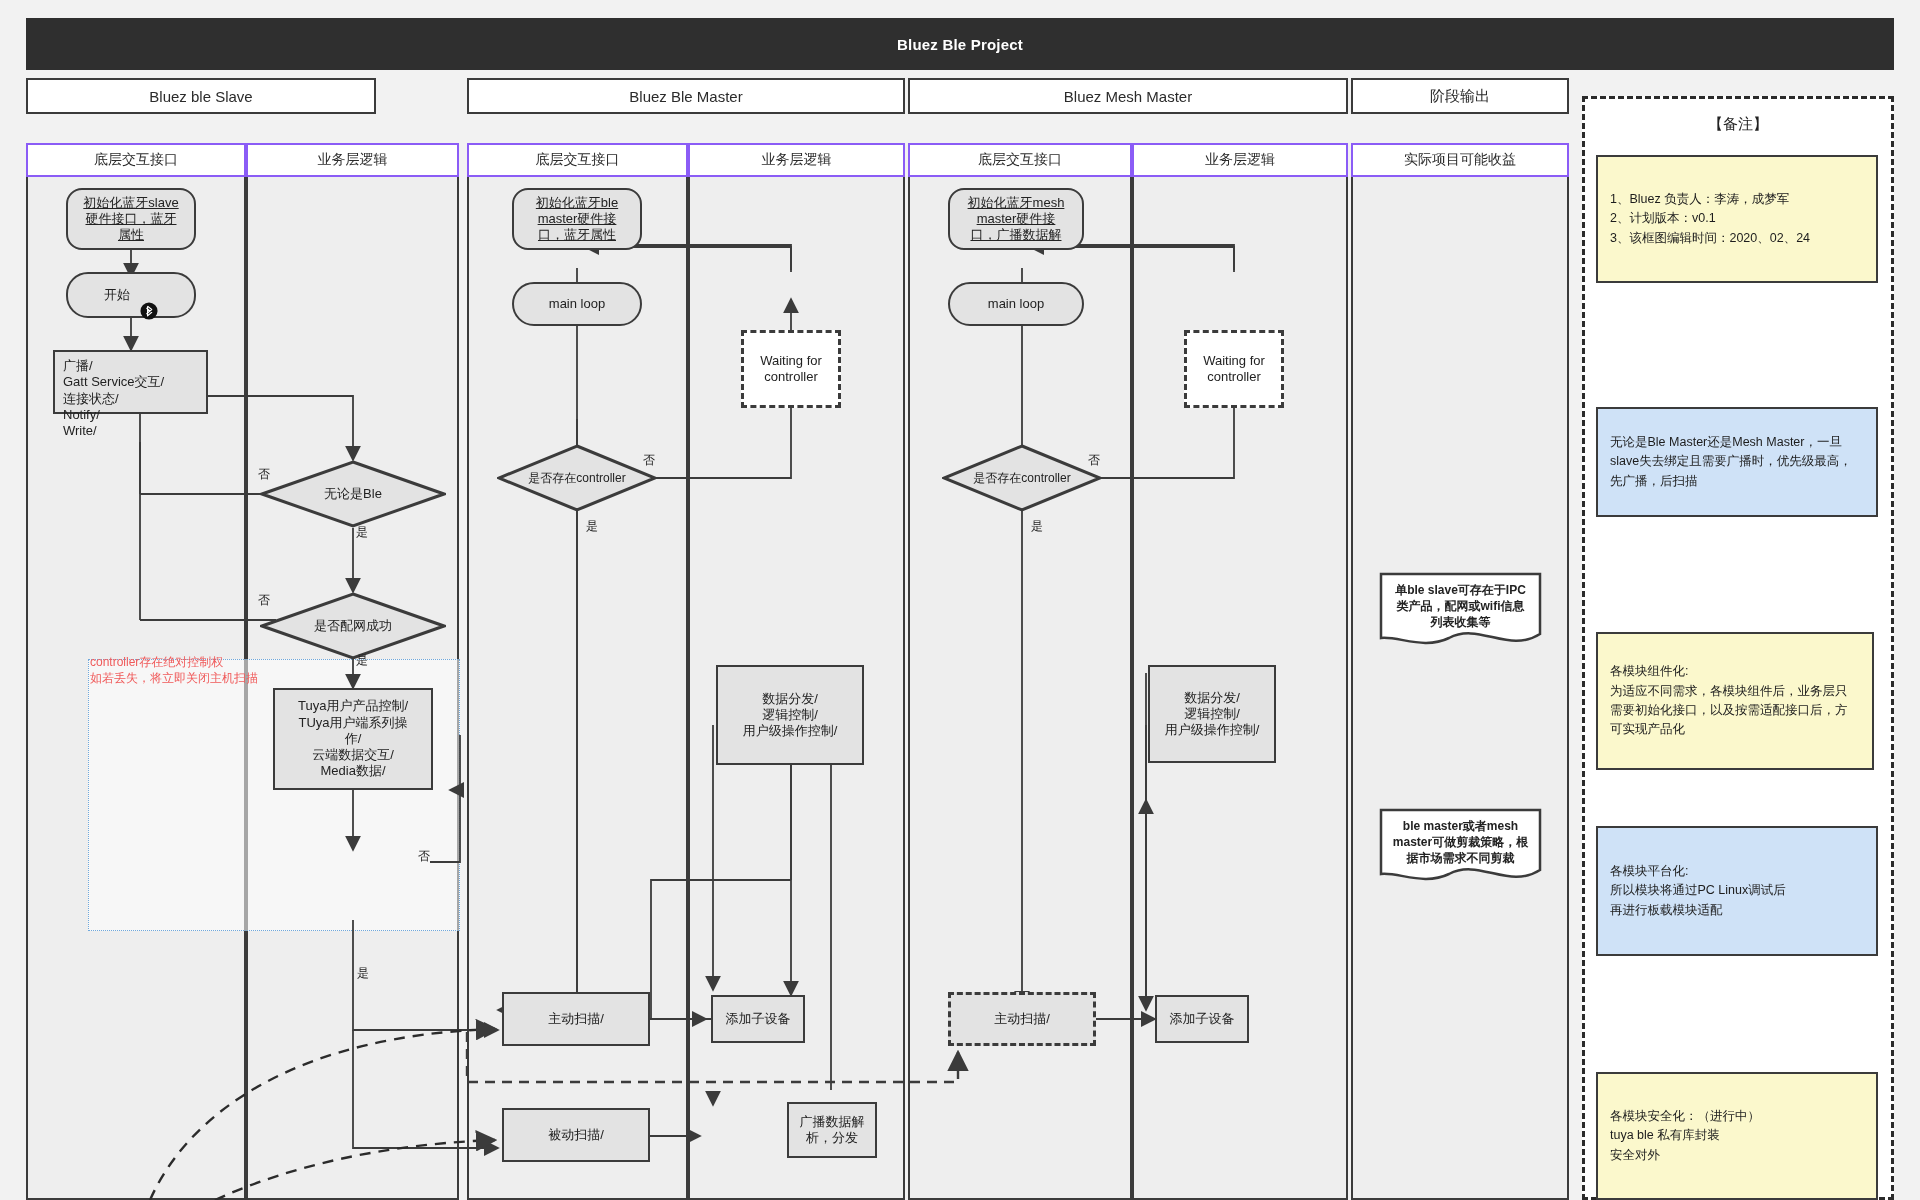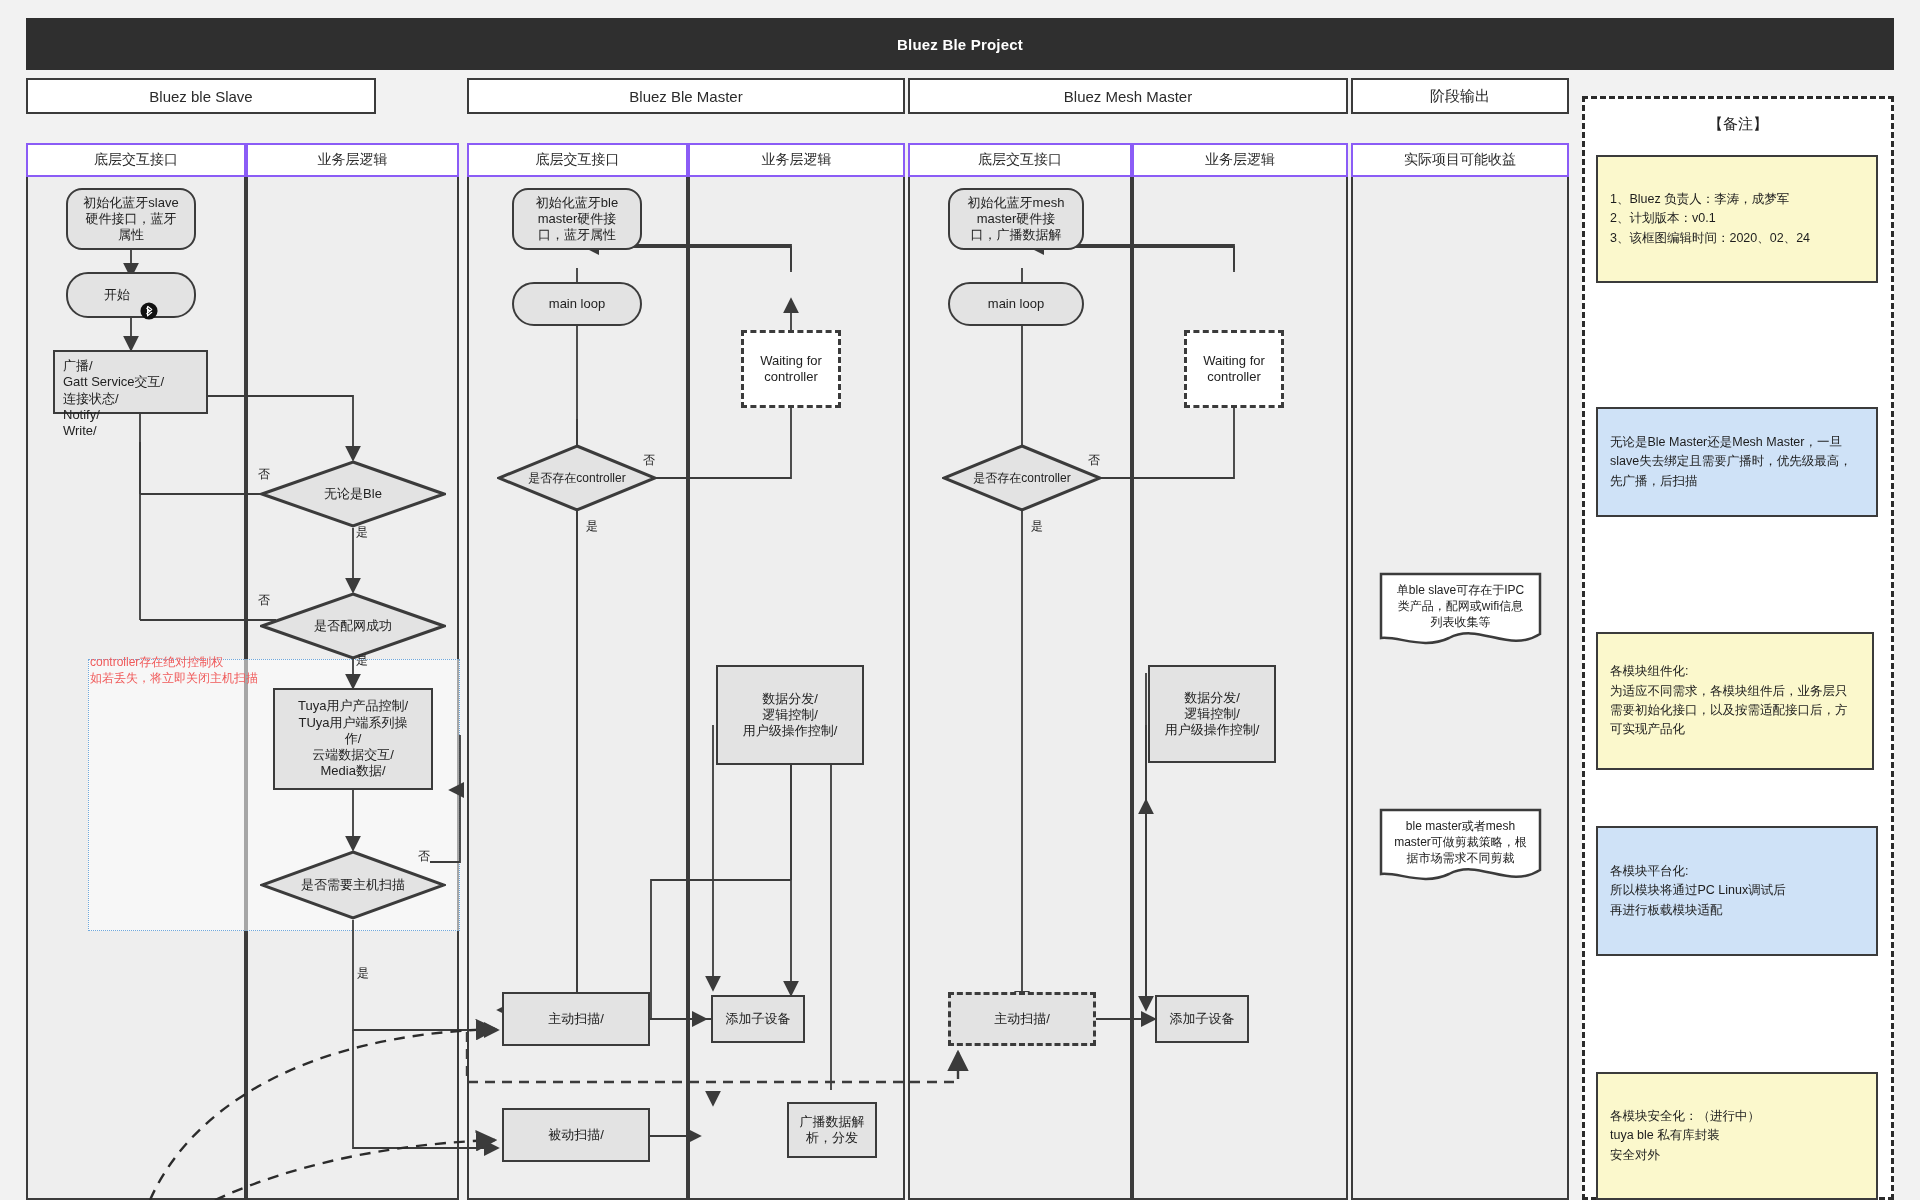--- a/index.html
+++ b/index.html
@@ -36,39 +36,40 @@
     border-top: none;
   }
 
   
   .node {
     position: absolute; background: #e3e3e3; border: 2px solid #3b3b3b;
     display: flex; align-items: center; justify-content: center;
     text-align: center; font-size: 13px; color: #222; line-height: 1.25;
     white-space: pre-line; padding: 2px 4px;
   }
-  .node.rounded { border-radius: 16px; }
+  .node.rounded { border-radius: 16px; text-decoration: underline; }
   .node.pill    { border-radius: 22px; }
   .node.dashed  { border-style: dashed; border-width: 3px; }
   .node.white   { background: #ffffff; }
   .node.left    { justify-content: flex-start; text-align: left; padding-left: 8px; }
 
   .diamond-wrap { position: absolute; }
   .diamond-wrap svg { position: absolute; inset: 0; }
   .diamond-wrap .dlabel {
     position: absolute; inset: 0; display: flex; align-items: center;
     justify-content: center; font-size: 13px; color: #222; text-align: center;
   }
 
   .doc { position: absolute; }
   .doc svg { position: absolute; inset: 0; }
   .doc .dtext {
     position: absolute; left: 6px; right: 6px; top: 10px;
     font-size: 12px; color: #222; text-align: center; line-height: 1.35;
     white-space: pre-line;
+    font-weight: bold;
   }
 
   
   .notes-panel {
     position: absolute; border: 3px dashed #2b2b2b; background: #ffffff;
   }
   .notes-title {
     position: absolute; left: 0; right: 0; top: 16px;
     text-align: center; font-size: 15px; color: #222;
   }
@@ -281,26 +282,20 @@
     </svg>
     <div class="dlabel">是否配网成功</div>
   </div>
 
   <div class="node" style="left:273px; top:688px; width:160px; height:102px;">Tuya用户产品控制/
 TUya用户端系列操
 作/
 云端数据交互/
 Media数据/</div>
 
-  <div class="diamond-wrap" style="left:260px; top:850px; width:186px; height:70px;">
-    <svg viewBox="0 0 186 70" preserveAspectRatio="none">
-      <polygon points="93,2 184,35 93,68 2,35" fill="#e3e3e3" stroke="#3b3b3b" stroke-width="3"></polygon>
-    </svg>
-    <div class="dlabel">是否需要主机扫描</div>
-  </div>
 
   <div style="position:absolute;left:258px;top:466px;font-size:12px;color:#222;z-index:6;">否</div>
   <div style="position:absolute;left:356px;top:524px;font-size:12px;color:#222;z-index:6;">是</div>
   <div style="position:absolute;left:258px;top:592px;font-size:12px;color:#222;z-index:6;">否</div>
   <div style="position:absolute;left:356px;top:652px;font-size:12px;color:#222;z-index:6;">是</div>
   <div style="position:absolute;left:418px;top:848px;font-size:12px;color:#222;z-index:6;">否</div>
   <div style="position:absolute;left:357px;top:965px;font-size:12px;color:#222;z-index:6;">是</div>
 
   <div class="red-note" style="left:90px; top:655px; width:260px;">controller存在绝对控制权
 如若丢失，将立即关闭主机扫描</div>

